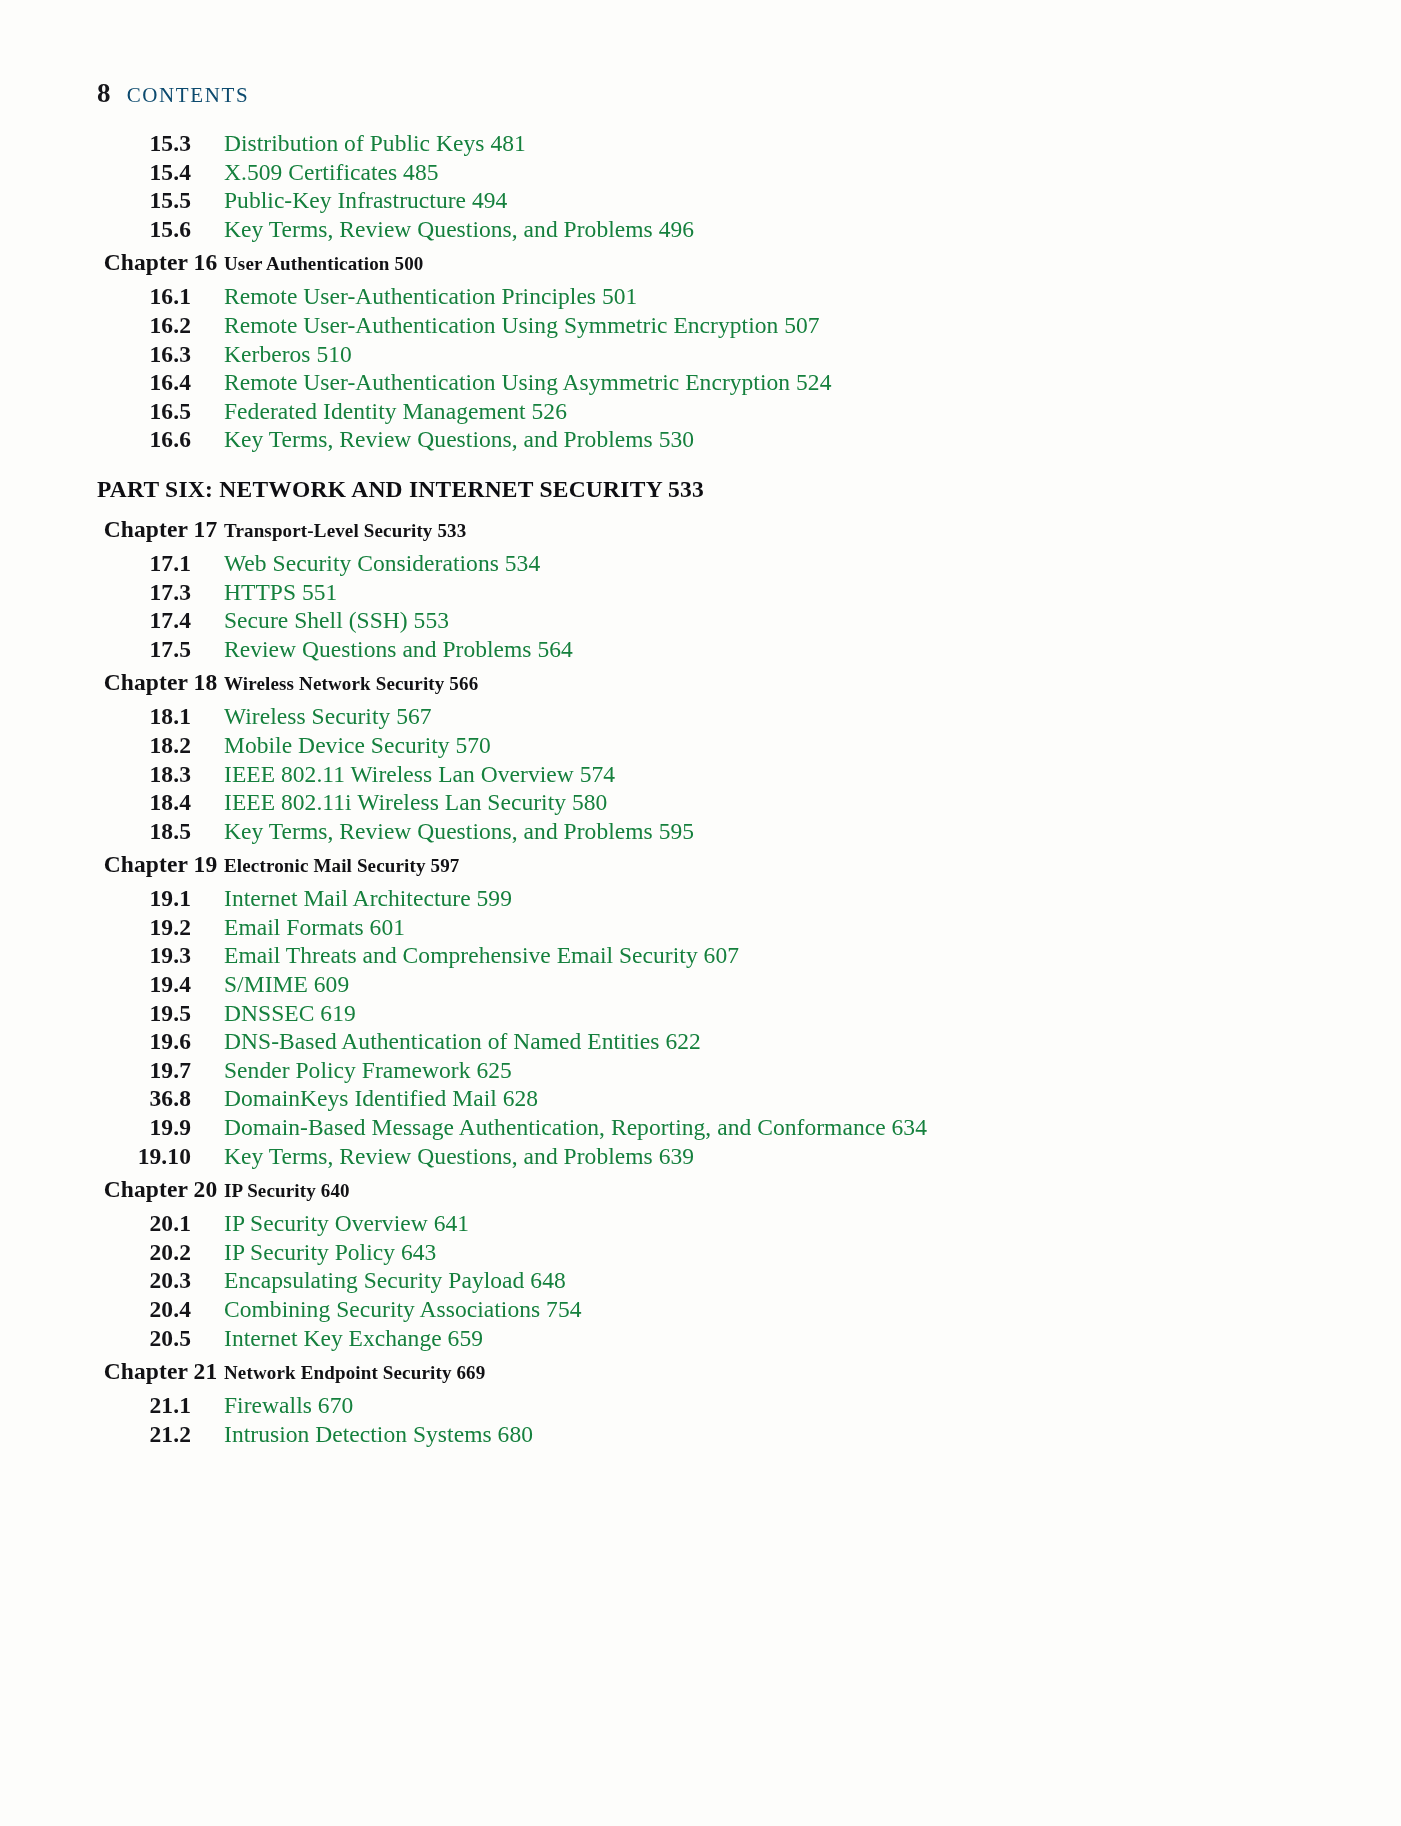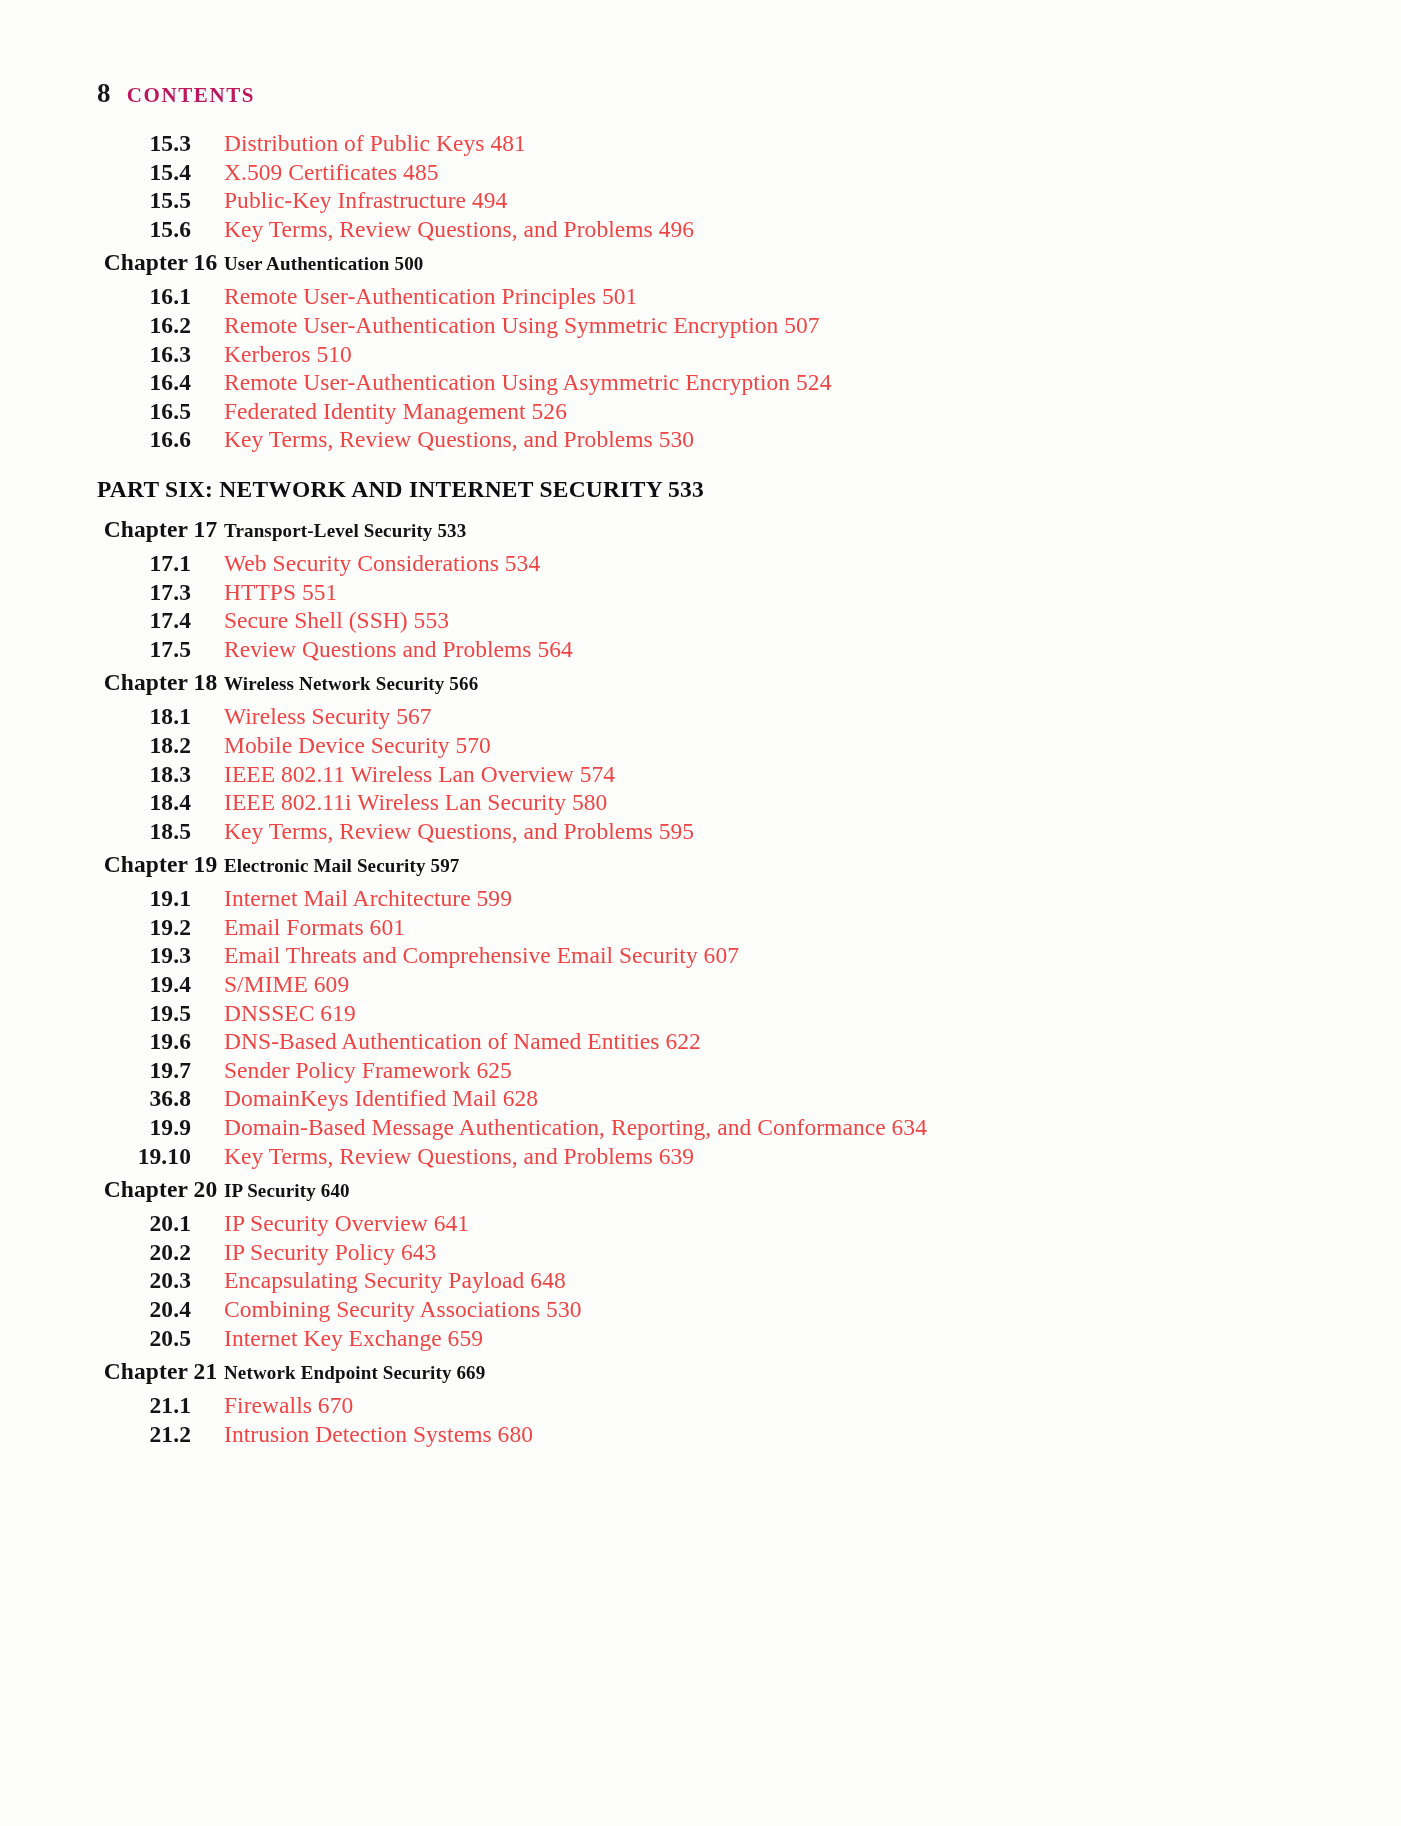--- a/index.html
+++ b/index.html
@@ -35,22 +35,22 @@
     white-space: nowrap;
   }
   .folio {
     font-size: 27px;
     font-weight: bold;
     color: #16161a;
     letter-spacing: 0.2px;
   }
   .head-label {
     font-size: 21px;
-    font-weight: bold;
-    color: #be185d;
+    font-weight: normal;
+    color: #0c4a6e;
     letter-spacing: 1.6px;
   }
 
   
   .toc {
     position: absolute;
     left: 0;
     top: 132px;
     width: 1401px;
   }
@@ -72,21 +72,21 @@
     text-align: right;
     font-size: 23.5px;
     font-weight: bold;
     color: #141418;
     letter-spacing: 0.1px;
   }
   .row.section .title {
     margin-left: 33px;
     font-size: 23.5px;
     font-weight: normal;
-    color: #ef4444;
+    color: #15803d;
     letter-spacing: 0.05px;
   }
 
   
   .row.chapter {
     padding: 0 0 0 97px;
     height: 34px;
     margin-top: 5px;
   }
   .row.chapter .chap-label {
@@ -276,21 +276,21 @@
       <div class="row section">
         <span class="num">20.2</span>
         <span class="title">IP Security Policy 643</span>
       </div>
       <div class="row section">
         <span class="num">20.3</span>
         <span class="title">Encapsulating Security Payload 648</span>
       </div>
       <div class="row section">
         <span class="num">20.4</span>
-        <span class="title">Combining Security Associations 530</span>
+        <span class="title">Combining Security Associations 754</span>
       </div>
       <div class="row section">
         <span class="num">20.5</span>
         <span class="title">Internet Key Exchange 659</span>
       </div>
       <div class="row chapter">
         <span class="chap-label">Chapter 21</span>
         <span class="title">Network Endpoint Security 669</span>
       </div>
       <div class="row section">

